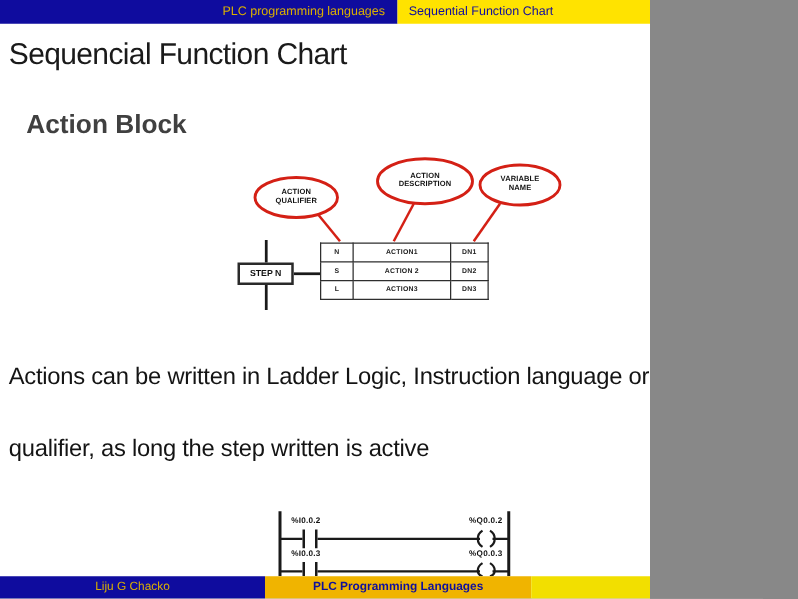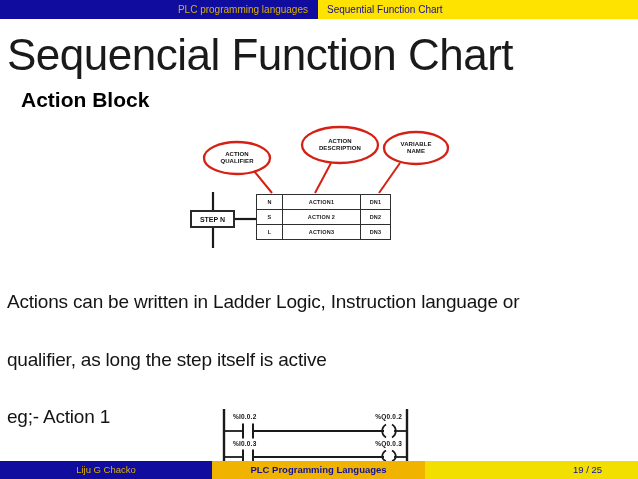--- a/index.html
+++ b/index.html
@@ -1,38 +1,38 @@
 <!DOCTYPE html>
 <html><head>
 <meta charset="utf-8">
 <style>
   * { margin:0; padding:0; box-sizing:border-box; }
   html,body { background:#888; }
   #slide {
-    position:relative; width:638px; height:479px; background:#ffffff;
+    position:relative; width:520px; height:479px; background:#ffffff;
     font-family:"Liberation Sans", sans-serif; overflow:hidden;
   }
   
   #hdr { position:absolute; top:0; left:0; width:638px; height:19px; display:flex; }
   #hdr .h-left {
     width:318px; height:19px; background:#0f0c9e; color:#dbb000;
     font-size:10px; line-height:19px; text-align:right; padding-right:10px;
   }
   #hdr .h-right {
     width:320px; height:19px; background:#ffe300; color:#0f0c9e;
     font-size:10px; line-height:19px; text-align:left; padding-left:9px;
   }
   
   #title {
-    position:absolute; left:7px; top:30px; font-size:44px; letter-spacing:-0.5px;
+    position:absolute; left:7px; top:30px; font-size:24px; letter-spacing:-0.5px;
     color:#1a1a1a; white-space:nowrap;
   }
   #subtitle {
     position:absolute; left:21px; top:88px; font-size:21px; font-weight:bold;
-    color:#000000; white-space:nowrap;
+    color:#404040; white-space:nowrap;
   }
   
   .callout-label {
     position:absolute; display:flex; align-items:center; justify-content:center;
     text-align:center; font-weight:bold; color:#121212; font-size:6px;
     line-height:7px; white-space:pre-line; letter-spacing:0.1px;
   }
   #step-box {
     position:absolute; left:190px; top:210px; width:45px; height:18px;
     border:2px solid #2a2a2a; background:#fff; display:flex; align-items:center;
@@ -130,22 +130,21 @@
     <tr>
       <td class="c1">L</td>
       <td class="c2">ACTION3</td>
       <td class="c3">DN3</td>
     </tr>
   </tbody>
     </table>
 
   <div id="bodytext">
     <div>Actions can be written in Ladder Logic, Instruction language or</div>
-    <div>qualifier, as long the step itself is active</div>
-    <div>eg;- Action 1</div>
+    <div>qualifier, as long the step written is active</div>
   </div>
 
   <svg class="absvg" style="left:210px; top:405px;" width="210" height="56" viewBox="210 405 210 56">
 
     <line x1="224" y1="409" x2="224" y2="461" stroke="#1a1a1a" stroke-width="2.4"></line>
     <line x1="407" y1="409" x2="407" y2="461" stroke="#1a1a1a" stroke-width="2.4"></line>
 
     <line x1="224" y1="431" x2="242" y2="431" stroke="#1a1a1a" stroke-width="1.8"></line>
     <line x1="243" y1="423.5" x2="243" y2="438.5" stroke="#1a1a1a" stroke-width="2"></line>
     <line x1="253" y1="423.5" x2="253" y2="438.5" stroke="#1a1a1a" stroke-width="2"></line>

